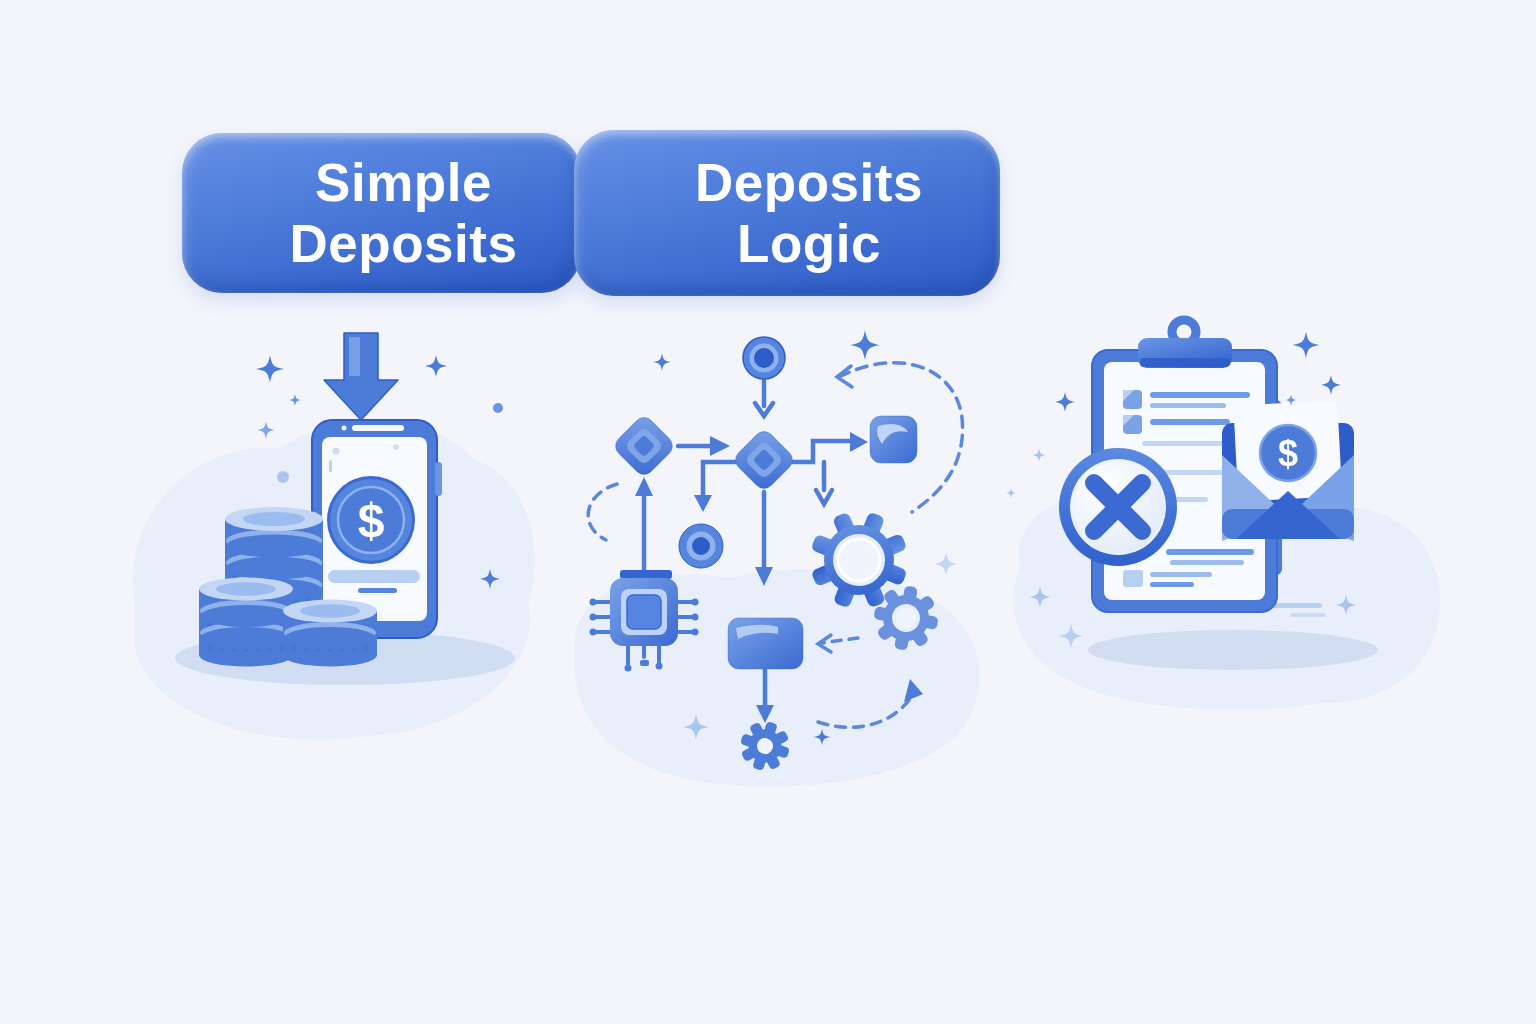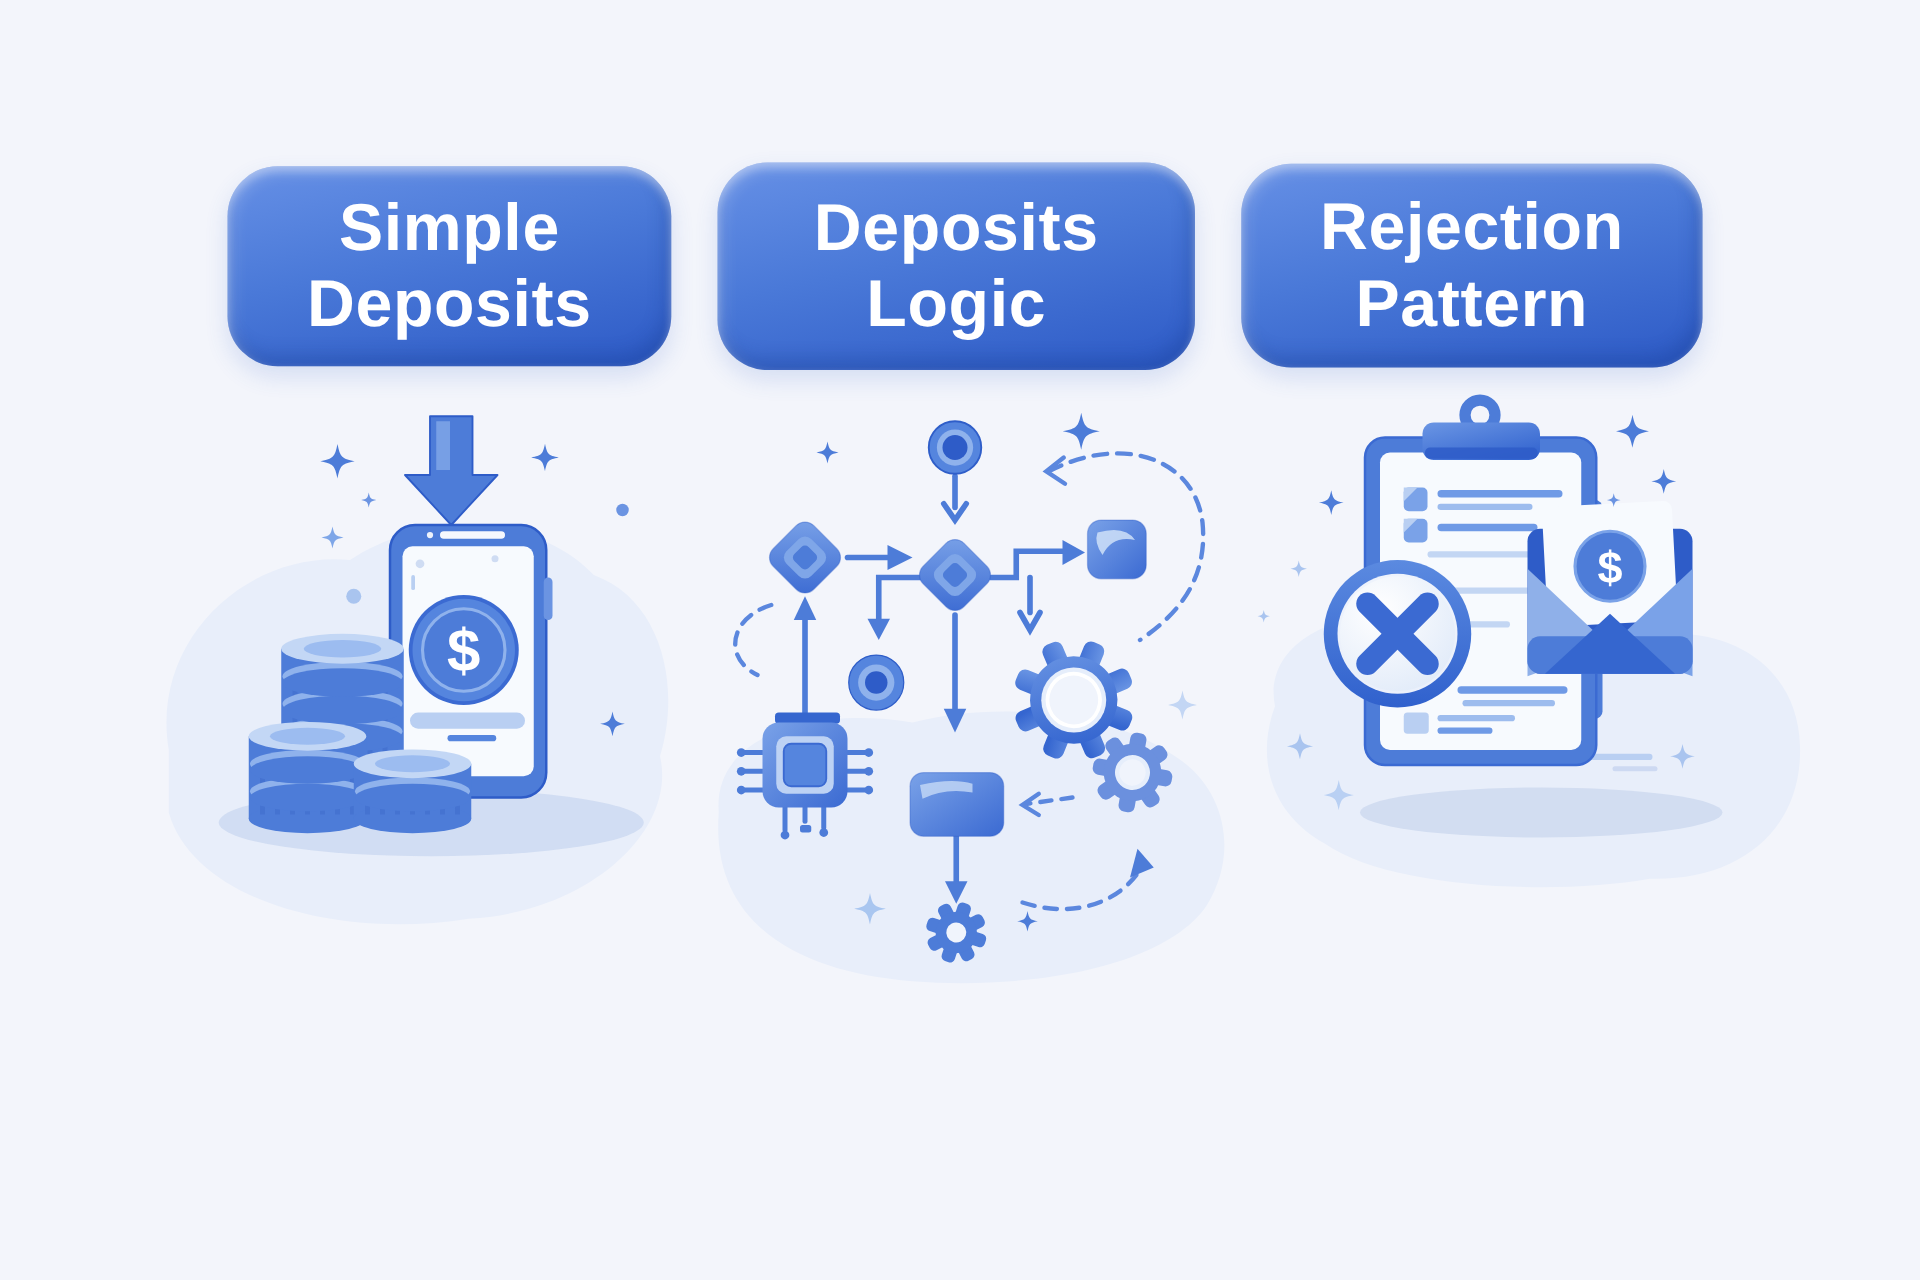--- a/index.html
+++ b/index.html
@@ -6,21 +6,21 @@
   .stage{position:relative;width:1536px;height:1024px;overflow:hidden;
          background:var(--background,#f3f5fb);
          font-family:"Liberation Sans",sans-serif;}
   .pill{position:absolute;display:flex;align-items:center;justify-content:center;
         border-radius:40px;
         background:linear-gradient(168deg,#6690e6 0%,#4a79d8 45%,#2d5ac6 100%);
         box-shadow: inset 0 4px 7px rgba(255,255,255,.38),
                     inset 5px 6px 12px rgba(255,255,255,.16),
                     inset -5px -9px 14px rgba(21,56,140,.30),
                     0 8px 18px rgba(62,107,208,.16);
-        cursor:pointer;}
+        cursor:pointer;padding-left:44px;}
   .pill-title{max-width:272px;text-align:center;color:#ffffff;
         font-size:53px;line-height:1.16;font-weight:700;letter-spacing:.5px;}
   svg{display:block;position:absolute;}
   svg text{font-family:"Liberation Sans",sans-serif;}
 </style>
 </head>
 <body>
 
 <div class="stage">
 
@@ -45,23 +45,20 @@
       <path id="spark" d="M0 -11 C1.8 -2.5 2.5 -1.8 11 0 C2.5 1.8 1.8 2.5 0 11 C-1.8 2.5 -2.5 1.8 -11 0 C-2.5 -1.8 -1.8 -2.5 0 -11 Z"></path>
     </defs>
   </svg>
 
   <div class="pill" style="left:182px;top:133px;width:355px;height:160px">
     <span class="pill-title">Simple Deposits</span>
   </div>
   <div class="pill" style="left:574px;top:130px;width:382px;height:166px">
     <span class="pill-title">Deposits Logic</span>
   </div>
-  <div class="pill" style="left:993px;top:131px;width:369px;height:163px">
-    <span class="pill-title">Rejection Pattern</span>
-  </div>
 
   <svg style="left:130px;top:320px" width="420" height="430" viewBox="0 0 420 430">
     <path d="M5 280 C-10 190 70 120 150 128 C210 88 300 92 345 140 C400 160 415 230 398 285 C412 345 340 410 245 415 C140 432 25 400 5 330 Z" fill="#e8eefa"></path>
     <ellipse cx="215" cy="338" rx="170" ry="27" fill="#ccd9f1" opacity=".85"></ellipse>
 
     <g>
       <polygon points="214,13 248,13 248,60 268,60 231,100 194,60 214,60" fill="#4d7cd8" stroke="#2e5cc8" stroke-width="1.5" stroke-linejoin="round"></polygon>
       <polygon points="219,17 230,17 230,56 219,56" fill="#7fa6e8" opacity=".85"></polygon>
     </g>
 

